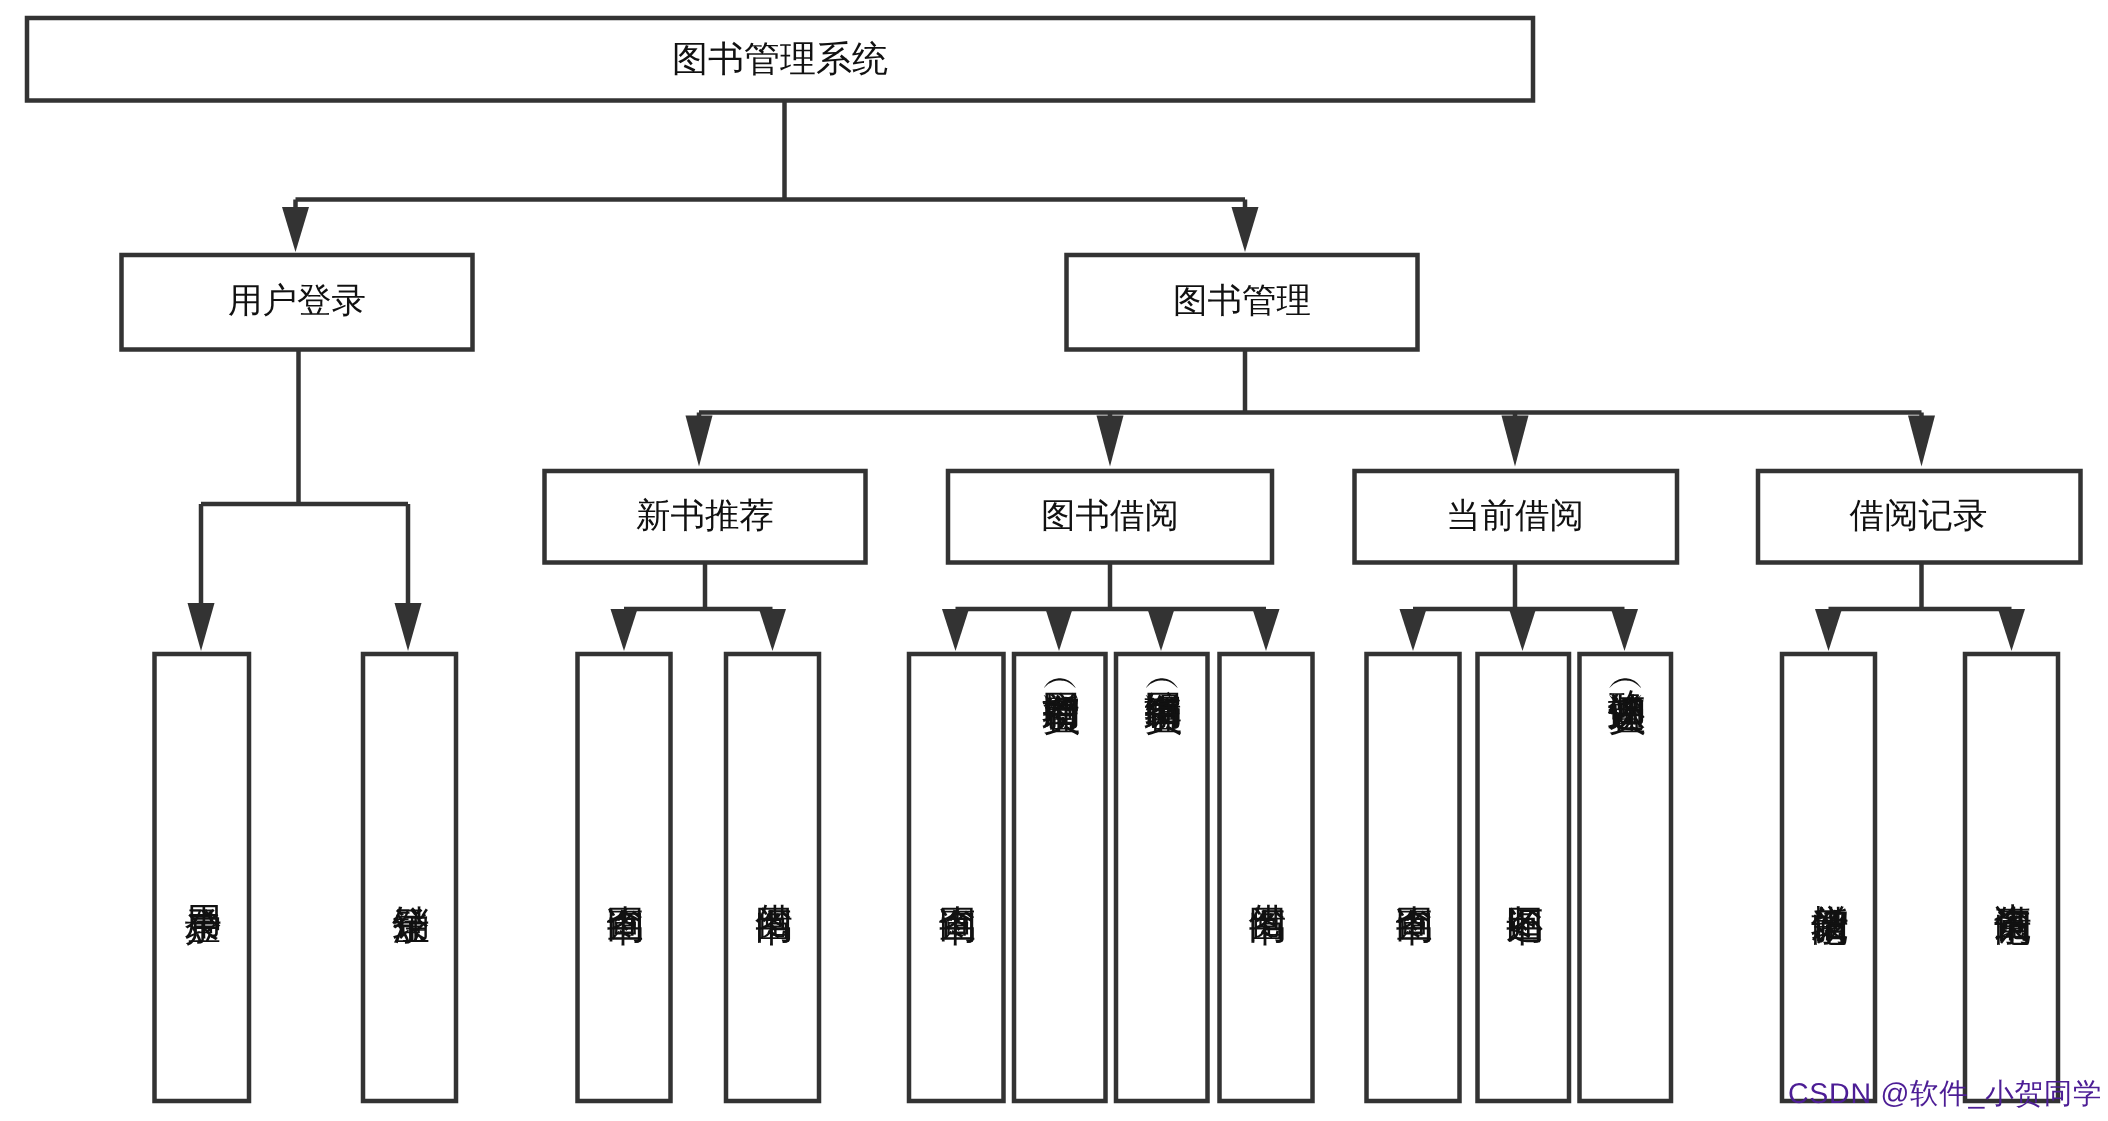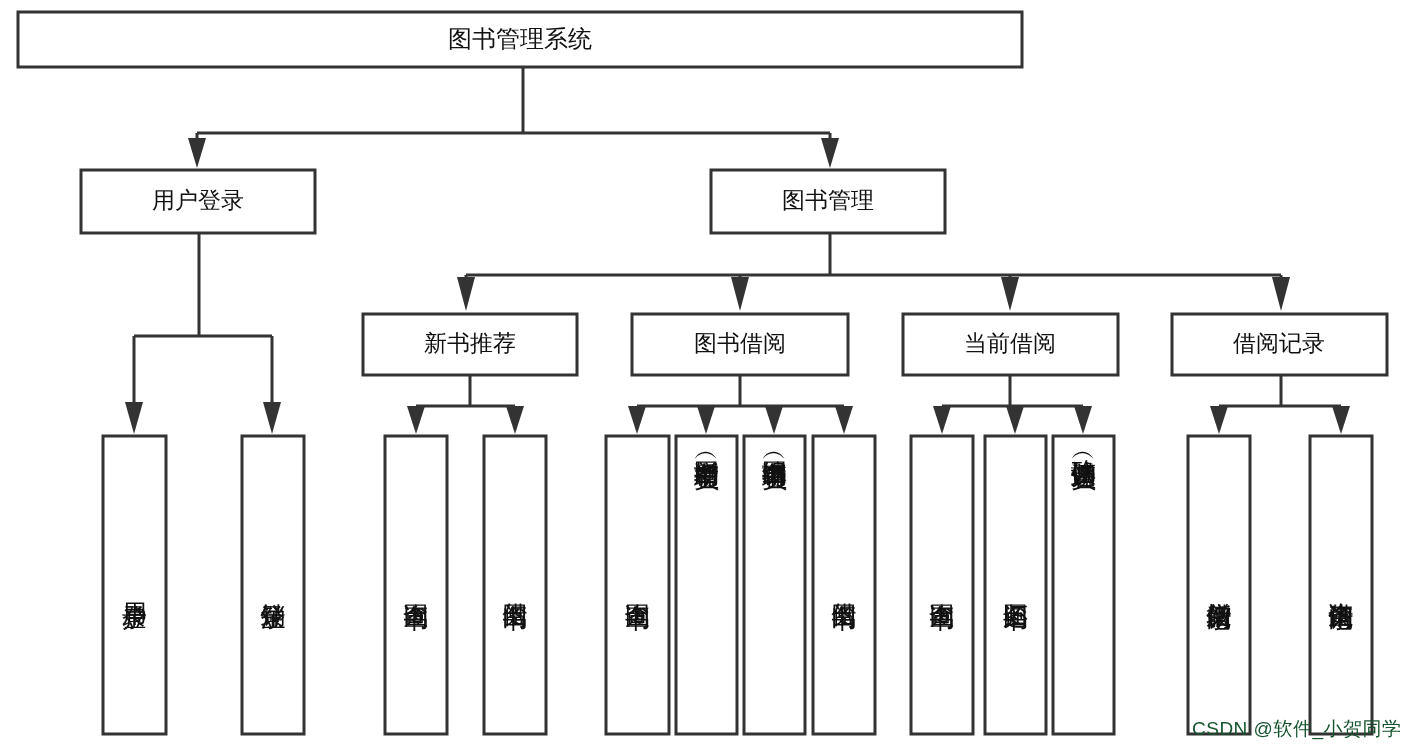--- a/index.html
+++ b/index.html
@@ -73,21 +73,21 @@
     color: #111111;
     white-space: nowrap;
     text-align: center;
   }
   .watermark {
     position: absolute;
     left: 1192px;
     top: 716px;
     font-family: "Liberation Sans", "DejaVu Sans", sans-serif;
     font-size: 19px;
-    color: #14532d;
+    color: #4c1d95;
     white-space: nowrap;
     letter-spacing: 0.5px;
   }
 </style>
 </head>
 <body>
 
 <div id="diagram-root">
 
   <svg class="diagram-canvas" viewBox="0 0 1405 747">

